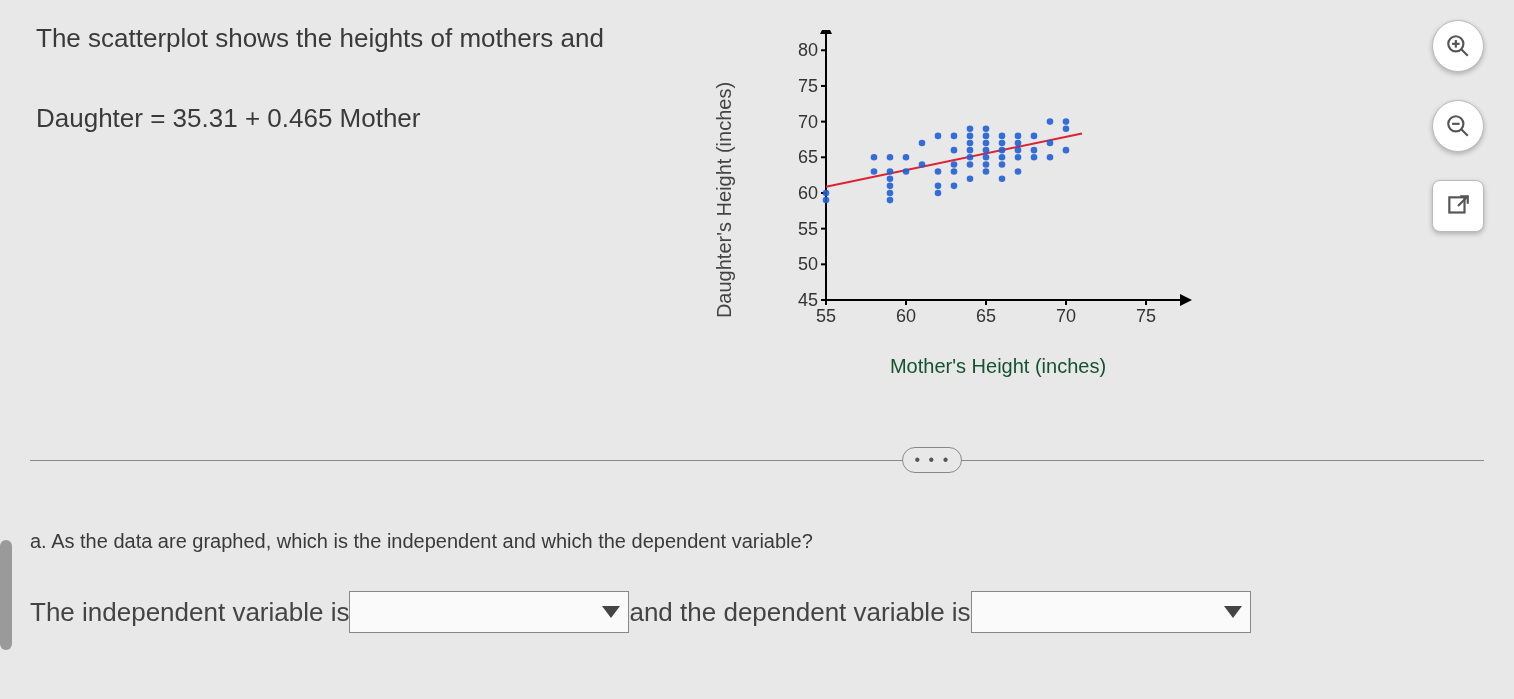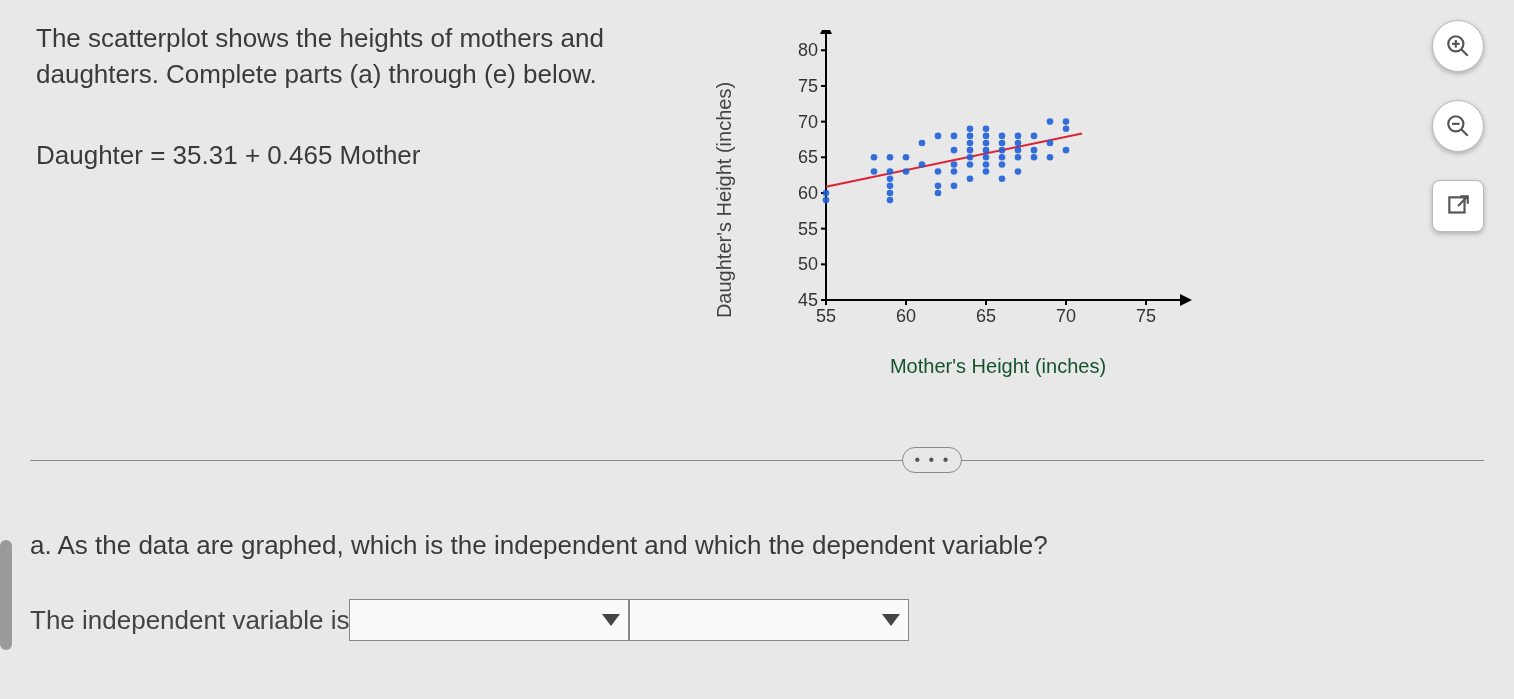--- a/index.html
+++ b/index.html
@@ -125,21 +125,21 @@
     letter-spacing: 2px;
     color:#555;
   }
 
   .question-section {
     position:absolute;
     left: 30px; right: 30px;
     top: 530px;
   }
   .q-text {
-    font-size: 26px;
+    font-size: 20px;
     color: #3a3a3a;
     margin-bottom: 38px;
   }
   .answer-row {
     display:flex;
     align-items:center;
     font-size: 26px;
     color:#444;
     flex-wrap: wrap;
   }
@@ -171,21 +171,20 @@
 </head>
 <body>
 
 <div class="page">
 
   <div class="scroll-thumb"></div>
 
   <div class="top-section">
     <div class="text-col">
       <div class="prompt-line1">The scatterplot shows the heights of mothers and</div>
-      <div class="prompt-line2">daughters. Complete parts (a) through (e) below.</div>
       <div class="equation-line">Daughter = 35.31 + 0.465 Mother</div>
     </div>
 
     <div class="chart-col">
       <div class="chart-wrap">
         <div class="ylabel">Daughter's Height (inches)</div>
         <div class="plotbox">
           <svg id="chart-svg" width="400" height="300" class="axes">
               <line x1="28" y1="0" x2="28" y2="270" class="axis-line"></line>
               <polygon points="28,-8 22,4 34,4" class="arrow"></polygon>
@@ -315,20 +314,21 @@
   </div>
 
   <div class="question-section">
     <div class="q-text">a. As the data are graphed, which is the independent and which the dependent variable?</div>
     <div class="answer-row">
       <span>The independent variable is</span>
       <div class="dropdown">
         <span></span>
         <span class="caret"></span>
       </div>
+      <span>and the dependent variable is</span>
       <div class="dropdown">
         <span></span>
         <span class="caret"></span>
       </div>
     </div>
   </div>
 
 </div>
 
 </body></html>

